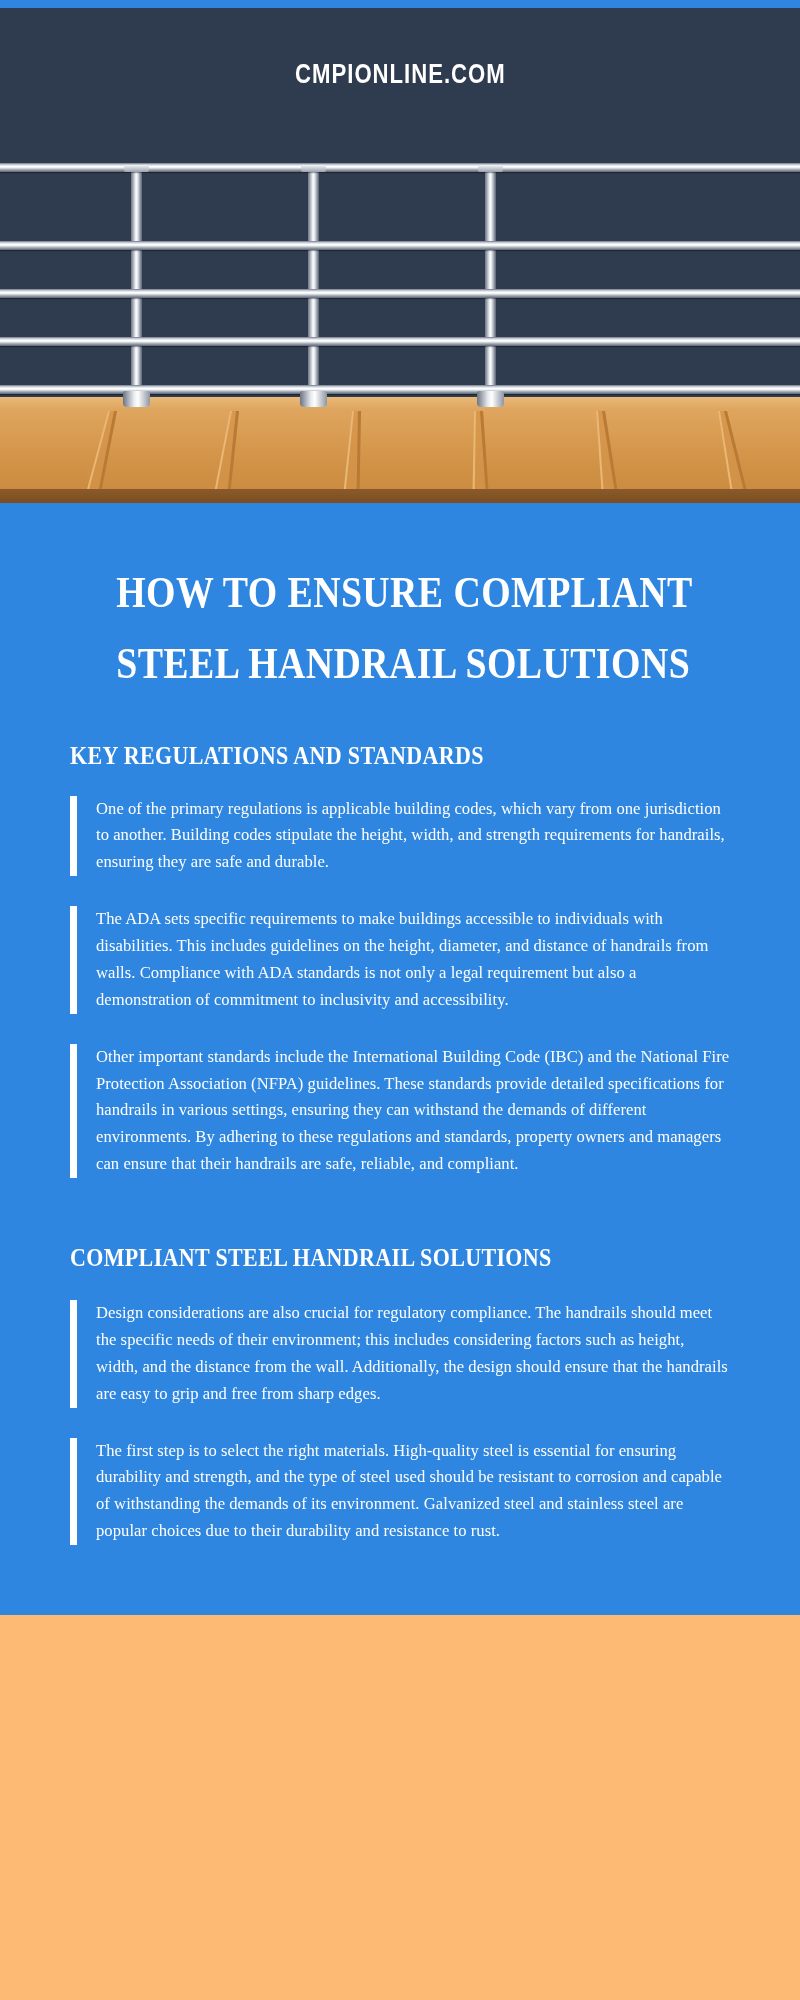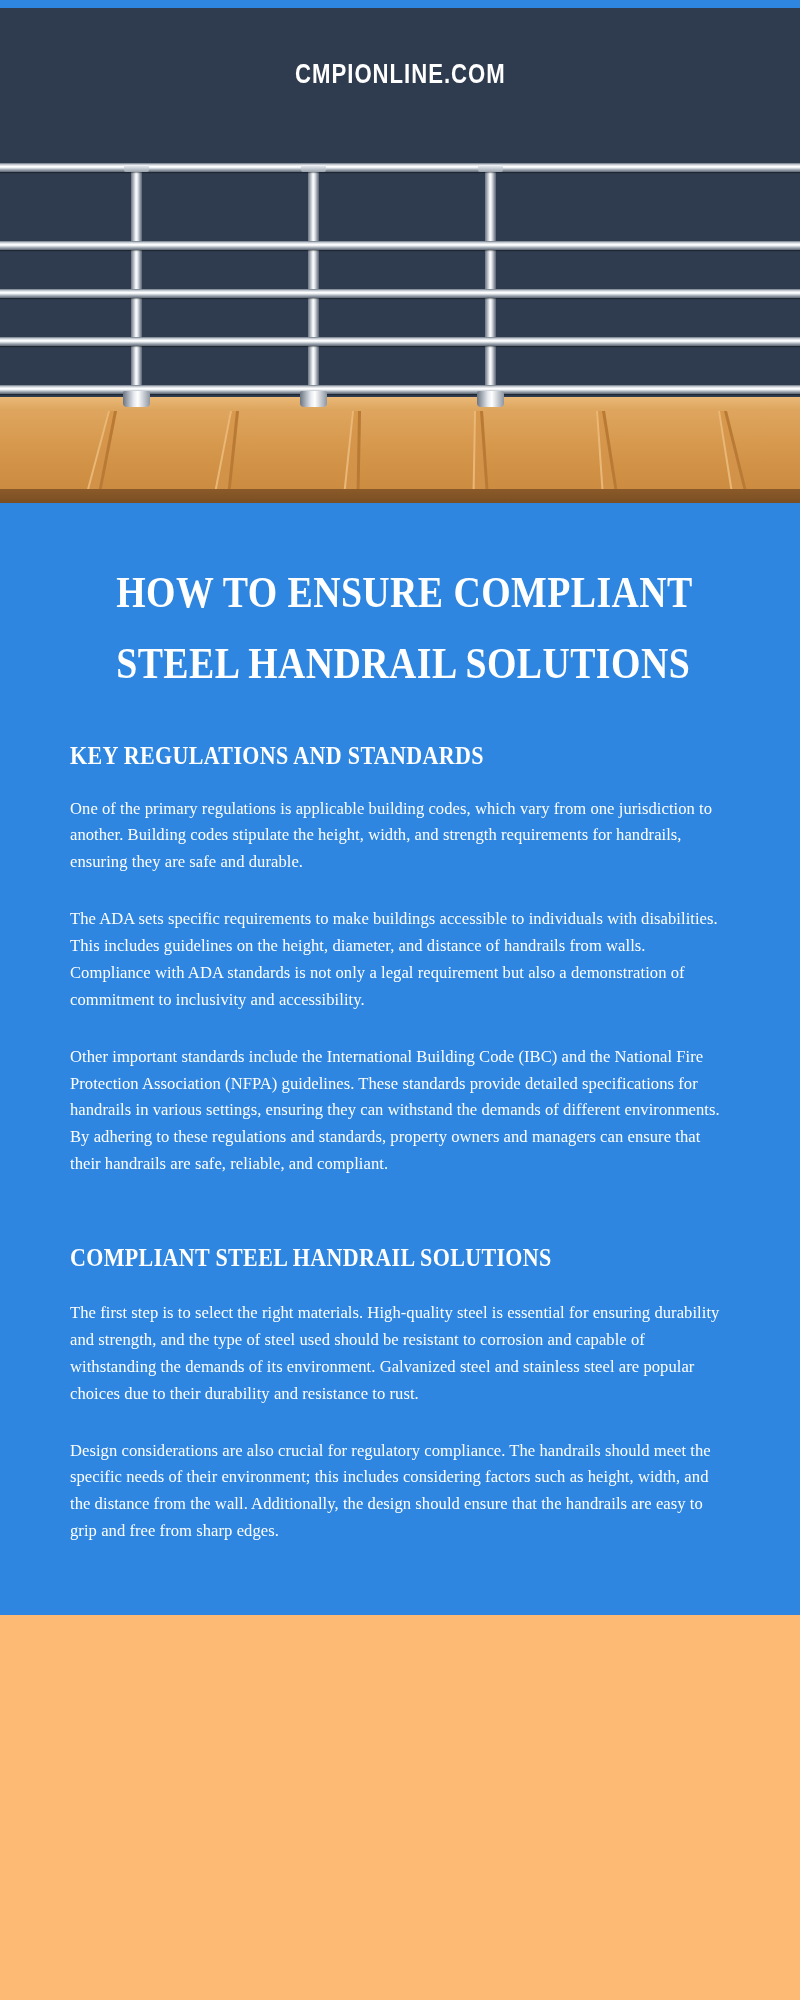--- a/index.html
+++ b/index.html
@@ -194,21 +194,20 @@
     transform-origin:left center;
     white-space:nowrap;
   }
   .sec1-heading { margin-top:42px; margin-bottom:26px; }
   .sec2-heading { margin-top:66px; margin-bottom:28px; }
 
   .para-block {
     position:relative;
     display:flex;
     margin-bottom:30px;
-    flex-direction:column;
   }
   .accent-bar {
     flex:0 0 auto;
     width:7px;
     background:#FFFFFF;
     margin-right:19px;
   }
   .para-text {
     flex:1 1 auto;
     color:#FFFFFF;
@@ -280,22 +279,22 @@
 
     <div class="para-block">
       <div class="accent-bar"></div>
       <p class="para-text">Other important standards include the International Building Code (IBC) and the National Fire Protection Association (NFPA) guidelines. These standards provide detailed specifications for handrails in various settings, ensuring they can withstand the demands of different environments. By adhering to these regulations and standards, property owners and managers can ensure that their handrails are safe, reliable, and compliant.</p>
     </div>
 
     <h2 class="section-heading sec2-heading">COMPLIANT STEEL HANDRAIL SOLUTIONS</h2>
 
     <div class="para-block">
       <div class="accent-bar"></div>
+      <p class="para-text">Design considerations are also crucial for regulatory compliance. The handrails should meet the specific needs of their environment; this includes considering factors such as height, width, and the distance from the wall. Additionally, the design should ensure that the handrails are easy to grip and free from sharp edges.</p>
+    </div>
+
+    <div class="para-block">
+      <div class="accent-bar"></div>
       <p class="para-text">The first step is to select the right materials. High-quality steel is essential for ensuring durability and strength, and the type of steel used should be resistant to corrosion and capable of withstanding the demands of its environment. Galvanized steel and stainless steel are popular choices due to their durability and resistance to rust.</p>
-    </div>
-
-    <div class="para-block">
-      <div class="accent-bar"></div>
-      <p class="para-text">Design considerations are also crucial for regulatory compliance. The handrails should meet the specific needs of their environment; this includes considering factors such as height, width, and the distance from the wall. Additionally, the design should ensure that the handrails are easy to grip and free from sharp edges.</p>
     </div>
 
   </div>
 </div>
 
 </body></html>

